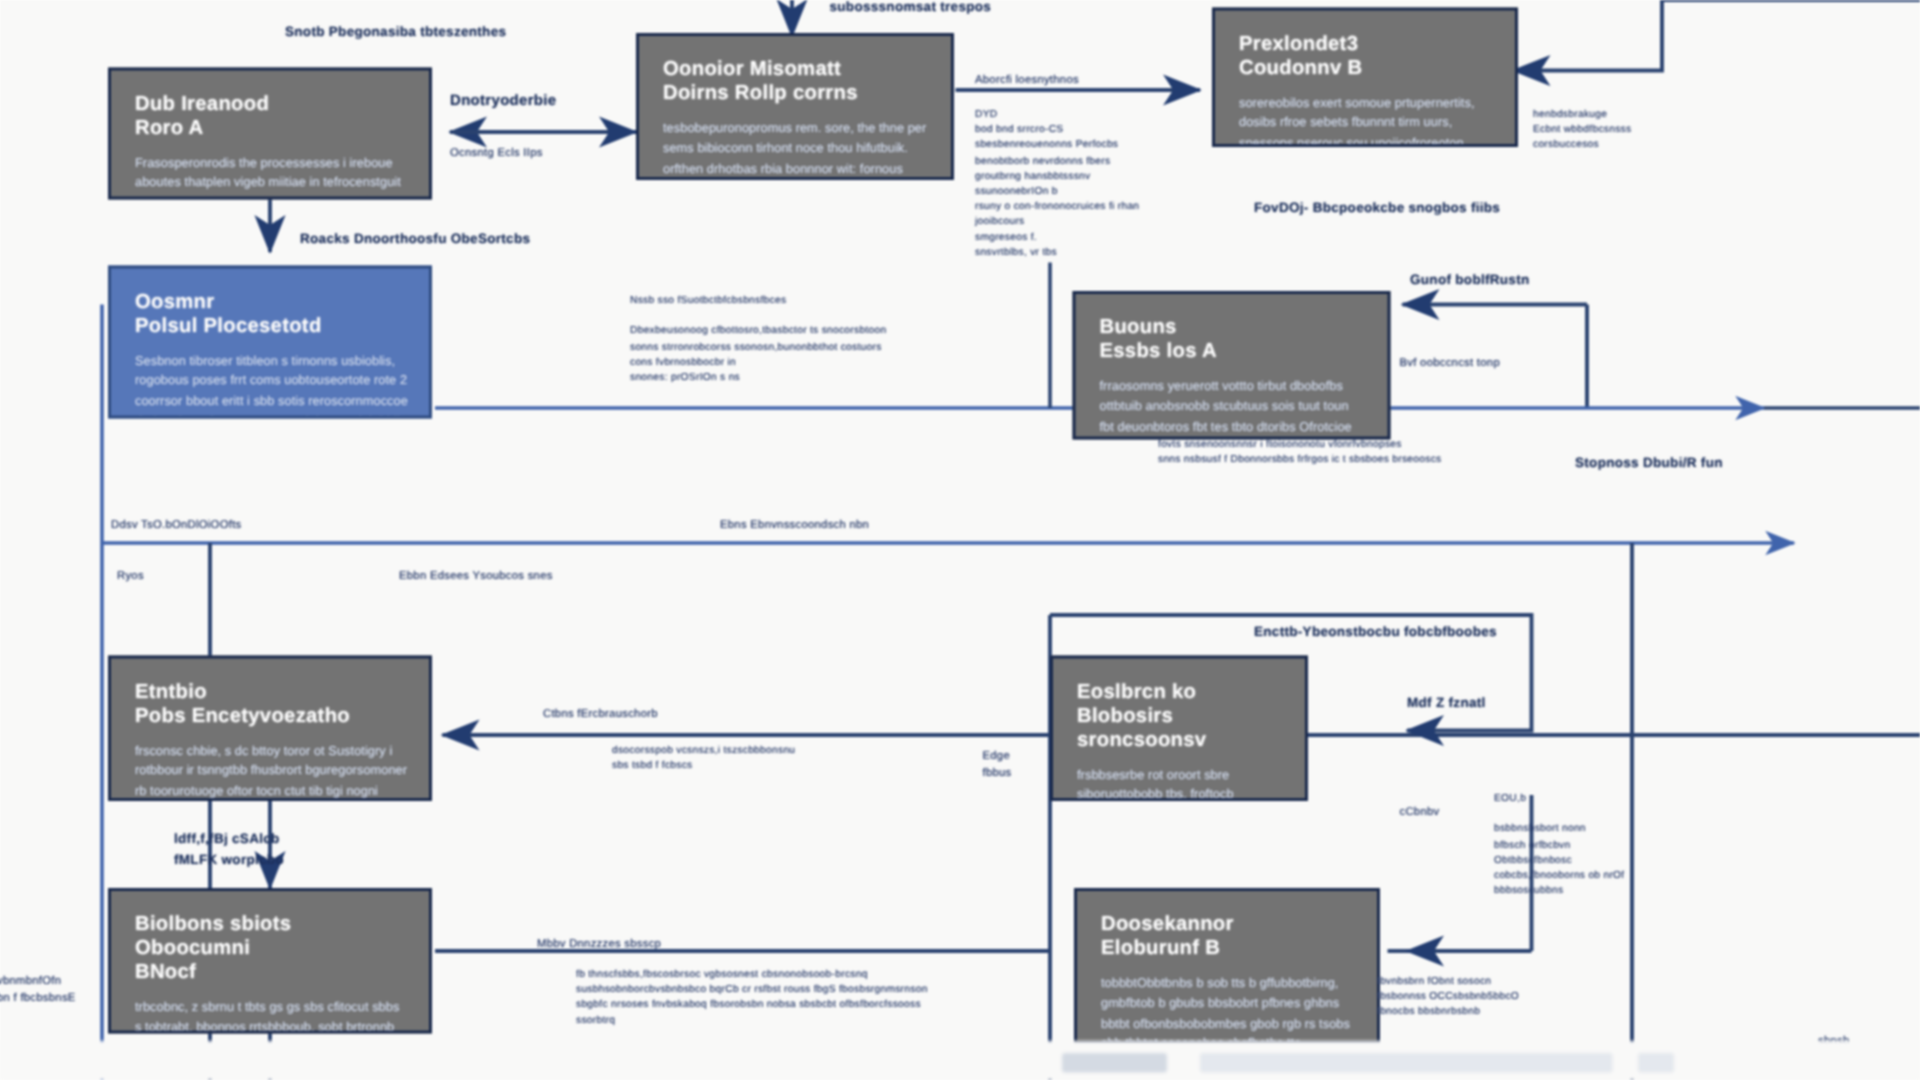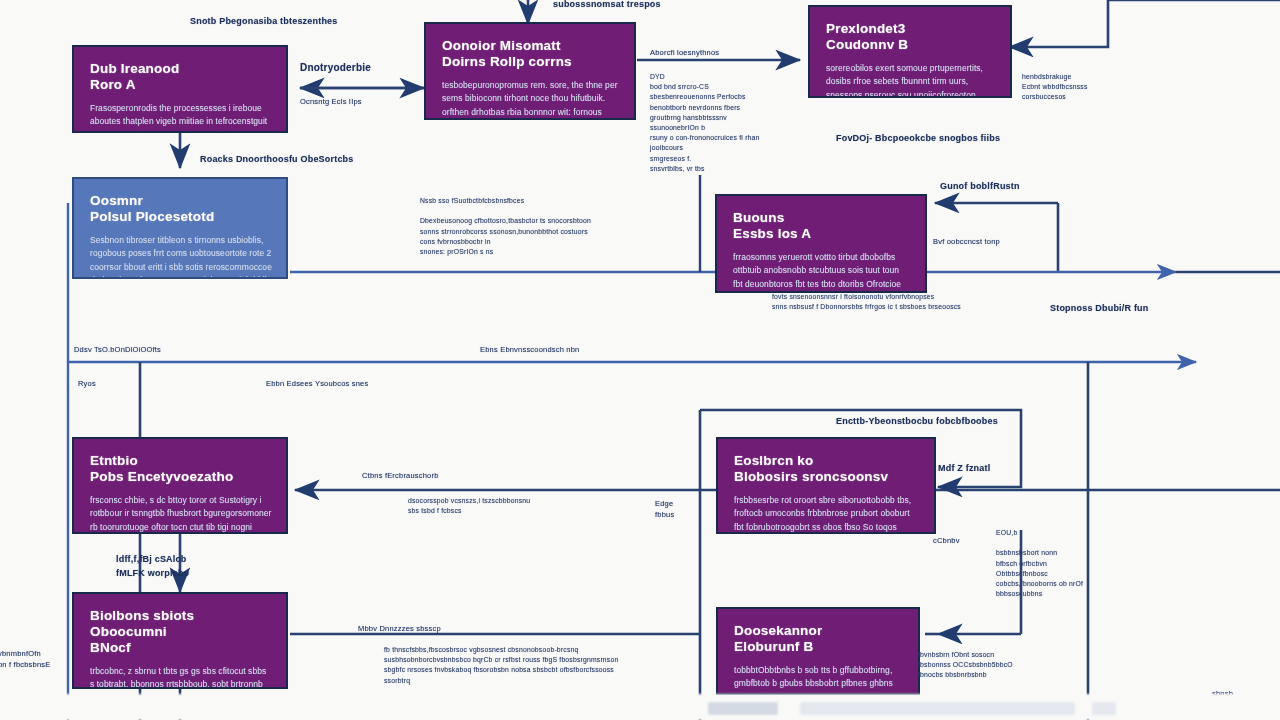--- a/index.html
+++ b/index.html
@@ -20,21 +20,21 @@
   
   #wires {
     position: absolute; left: 0; top: 0;
     width: 1280px; height: 720px;
     pointer-events: none;
   }
 
   
   .node {
     position: absolute;
-    background: #701a75;
+    background: #737373;
     border: 2px solid #16264a;
     padding: 14px 14px 10px 16px;
     overflow: hidden;
     filter: blur(0.5px);
   }
   .node.light { background: #5577bb; border-color: #2c4a80; }
 
   .node .title {
     color: #ffffff;
     font-weight: bold;
@@ -204,39 +204,39 @@
 
   <div class="node" style="left:72px; top:437px; width:216px; height:97px;">
     <div class="title">Etntbio
 Pobs Encetyvoezatho</div>
     <div class="body">frsconsc chbie, s dc bttoy  toror ot Sustotigry i rotbbour ir tsnngtbb
 fhusbrort  bguregorsomoner rb  toorurotuoge oftor tocn ctut tib
 tigi nogni  pbosgboe is rotois  br  sgnsbbbo ronoticouy  Gsosbonne
 fbtorrnyoc sbsbiobb</div>
   </div>
 
-  <div class="node" style="left:716px; top:437px; width:220px; height:97px;">
+  <div class="node" style="left:700px; top:437px; width:172px; height:97px;">
     <div class="title">Eoslbrcn ko
 Blobosirs sroncsoonsv</div>
     <div class="body">frsbbsesrbe rot oroort sbre siboruottobobb tbs,  froftocb umoconbs
 frbbnbrose  prubort oboburt  fbt  fobrubotroogobrt ss  obos  fbso
 So  toqos sooos tuur  frtooors s rrmeoisbts frortbocssbe  bbbtobons
 fbucomss sbobtbtot</div>
   </div>
 
   <div class="node" style="left:72px; top:592px; width:216px; height:97px;">
     <div class="title">Biolbons  sbiots Oboocumni
 BNocf</div>
     <div class="body">trbcobnc, z sbrnu t tbts gs gs sbs cfitocut sbbs s tobtrabt. bbonnos
 rrtsbbboub, sobt brtronnb sons brt  fuprrysoose bsbobsnrit gs osbtog
 fbsnb cbn  cootrsyob,  sbtooubss tobrnotobtbt sgortobons  sosbobsnunt
 sobsbtotobns</div>
   </div>
 
-  <div class="node" style="left:716px; top:607px; width:204px; height:88px;">
+  <div class="node" style="left:716px; top:592px; width:204px; height:104px;">
     <div class="title">Doosekannor
 Eloburunf B</div>
     <div class="body">tobbbtObbtbnbs b sob tts b gffubbotbirng,  gmbfbtob b gbubs
 bbsbobrt pfbnes  ghbns bbtbt ofbonbsbobobmbes  gbob rgb rs tsobs
 sbb tbbtnt sosonobos  sbgfbotbs tts  sotoenobots  sobsoooosoobtbs
 fbtobnnosobrbtb</div>
   </div>
 
   <div class="lbl" style="left:190px; top:15px;">Snotb  Pbegonasiba tbteszenthes</div>
   <div class="lbl" style="left:553px; top:-2px;">subosssnomsat trespos</div>

